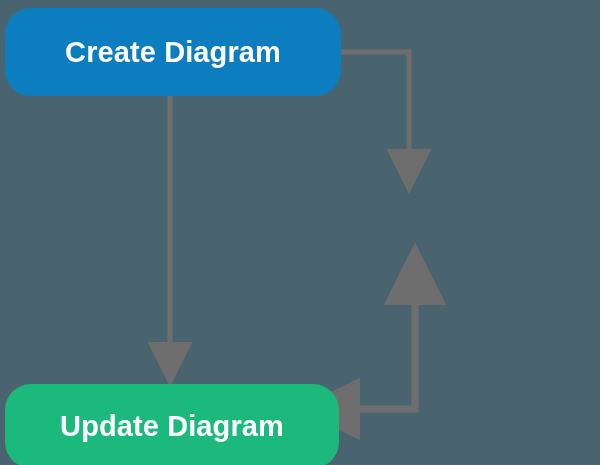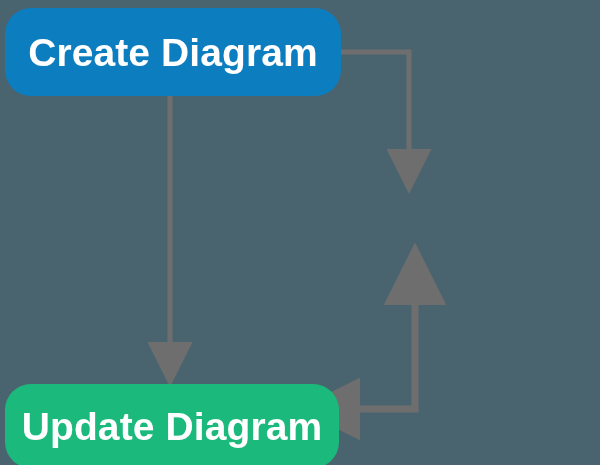--- a/index.html
+++ b/index.html
@@ -26,21 +26,21 @@
     position: absolute;
     display: flex;
     align-items: center;
     justify-content: center;
     border-radius: 26px;
     box-sizing: border-box;
     z-index: 2;
   }
   .node-label {
     color: #ffffff;
-    font-size: 39px;
+    font-size: 29px;
     font-weight: bold;
     letter-spacing: 0.1px;
     line-height: 1;
     white-space: nowrap;
     user-select: none;
   }
   #node-create {
     left: 5px;
     top: 8px;
     width: 336px;

